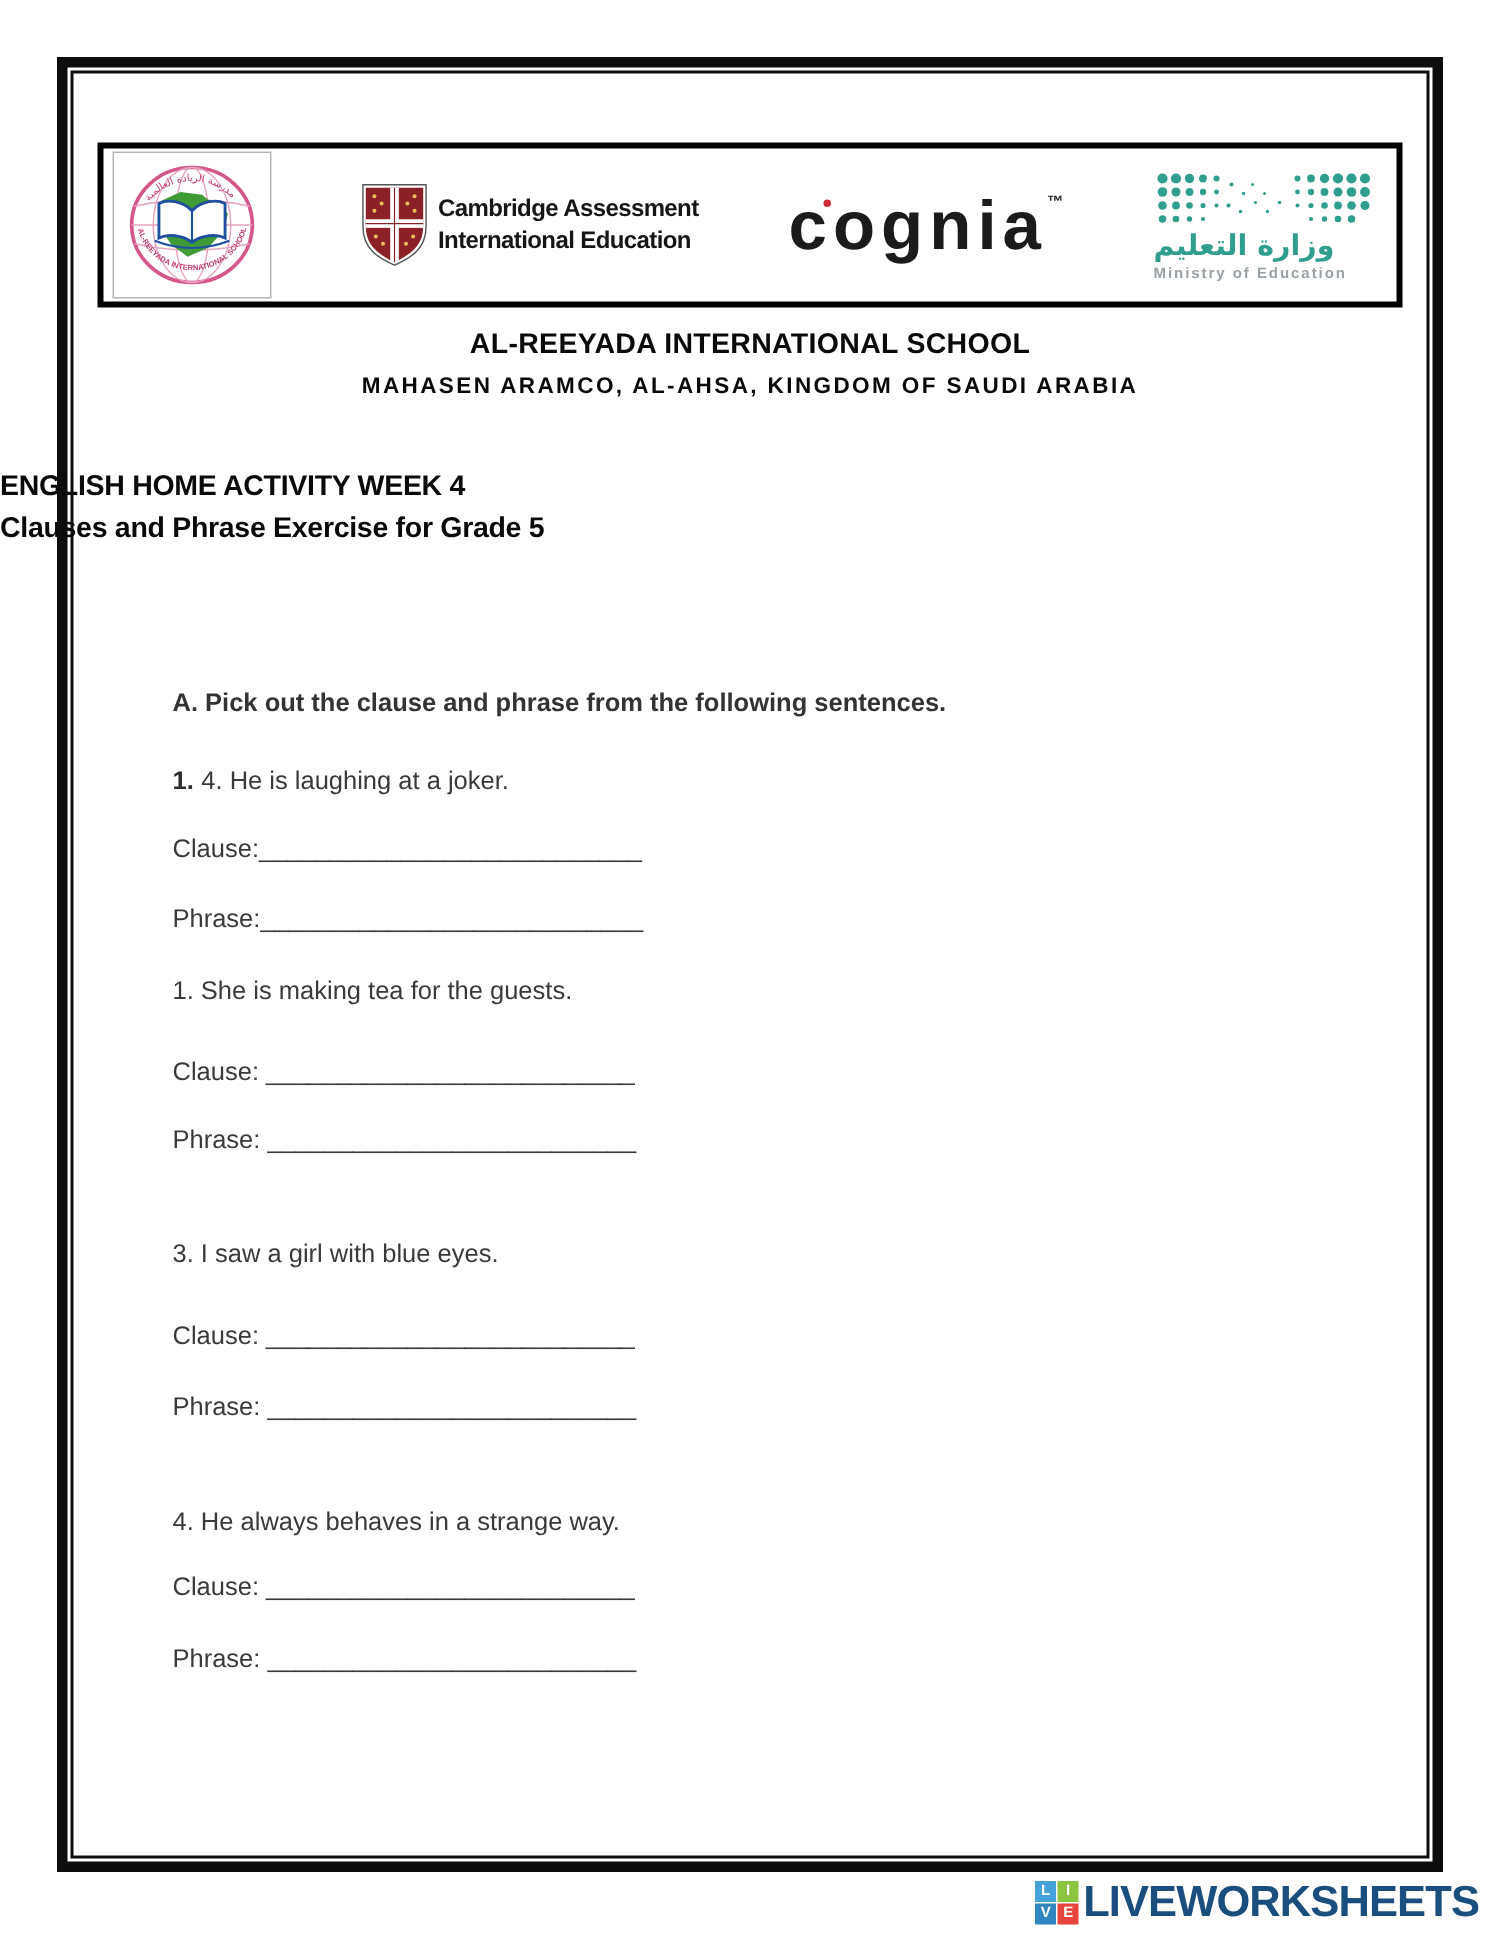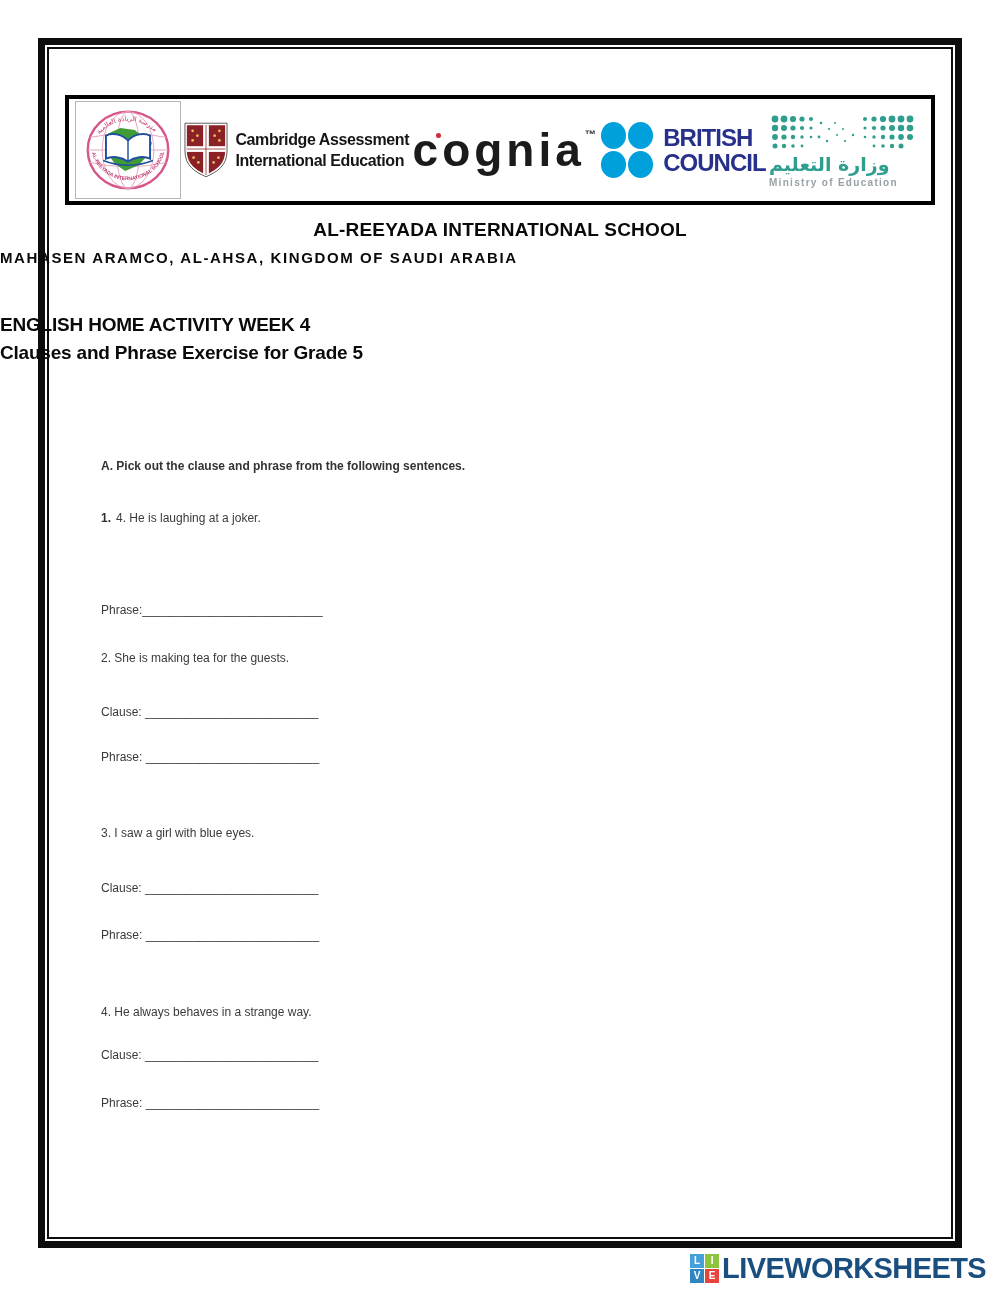--- a/index.html
+++ b/index.html
@@ -24,26 +24,26 @@
   .cognia-dot{position:absolute;left:23px;top:10px;width:5px;height:5px;border-radius:50%;
               background:#cf2a36;}
   .bc{display:flex;align-items:center;gap:8px;flex:0 0 auto;}
   .bc-text{font-weight:700;font-size:24px;line-height:25px;letter-spacing:-1px;color:#27318b;}
   .moe{display:flex;flex-direction:column;flex:0 0 auto;padding-right:2px;}
   .moe-ar{font-family:"DejaVu Sans",sans-serif;font-size:19px;font-weight:700;color:#2f9e8e;line-height:22px;}
   .moe-en{font-size:10px;color:#97a1a6;letter-spacing:1.3px;margin-top:2px;font-weight:700;}
   
   .school-name{position:absolute;top:219px;left:0;width:100%;text-align:center;
                font-size:19px;font-weight:700;color:#0a0a0a;letter-spacing:0.2px;}
-  .school-loc{position:absolute;top:249px;left:0;width:100%;text-align:left;
+  .school-loc{position:absolute;top:249px;left:0;width:100%;text-align:center;
               font-size:15px;font-weight:800;color:#0a0a0a;letter-spacing:1.6px;}
   .activity{position:absolute;top:311px;left:0;width:100%;text-align:left;
             font-size:19px;font-weight:700;color:#0a0a0a;line-height:28px;letter-spacing:-0.2px;}
   
-  .ws{position:absolute;left:101px;font-size:12px;color:#3a3a3a;white-space:pre;}
+  .ws{position:absolute;left:115px;font-size:17px;color:#3a3a3a;white-space:pre;}
   .ws-heading{font-weight:700;color:#333;}
   .qnum{font-weight:700;margin-right:5px;color:#2e2e2e;}
   .blank{white-space:pre;}
   
   .footer{position:absolute;top:1252px;right:14px;display:flex;align-items:center;gap:3px;z-index:5;}
   .lw-icon{display:grid;grid-template-columns:14px 14px;grid-template-rows:14px 14px;gap:1px;}
   .lw-sq{display:flex;align-items:center;justify-content:center;color:#fff;
          font-size:10px;font-weight:800;line-height:1;}
   .sq-l{background:#45a1d9;}
   .sq-i{background:#8cc43f;}
@@ -108,32 +108,20 @@
         <div>Cambridge Assessment</div>
         <div>International Education</div>
       </div>
     </div>
 
     <div class="cognia">
       <span class="cognia-word">cognia</span><span class="cognia-tm">™</span>
       <span class="cognia-dot"></span>
     </div>
 
-    <div class="bc">
-      <svg viewBox="0 0 58 62" width="56" height="60">
-        <ellipse cx="15" cy="16" rx="13" ry="14" fill="#00a0dc"></ellipse>
-        <ellipse cx="43" cy="16" rx="13" ry="14" fill="#00a0dc"></ellipse>
-        <ellipse cx="15" cy="46" rx="13" ry="14" fill="#00a0dc"></ellipse>
-        <ellipse cx="43" cy="46" rx="13" ry="14" fill="#00a0dc"></ellipse>
-      </svg>
-      <div class="bc-text">
-        <div>BRITISH</div>
-        <div>COUNCIL</div>
-      </div>
-    </div>
 
     <div class="moe">
       <svg viewBox="0 0 150 40" width="150" height="40">
         <g fill="#2f9e8e">
           <circle cx="6" cy="6" r="3.4"></circle>
             <circle cx="15" cy="6" r="3.4"></circle>
             <circle cx="24" cy="6" r="3.1"></circle>
             <circle cx="33" cy="6" r="2.6"></circle>
             <circle cx="42" cy="6" r="2"></circle>
           <circle cx="6" cy="15" r="3.2"></circle>
@@ -191,23 +179,24 @@
   <div class="school-name">AL-REEYADA INTERNATIONAL SCHOOL</div>
   <div class="school-loc">MAHASEN ARAMCO, AL-AHSA, KINGDOM OF SAUDI ARABIA</div>
   <div class="activity">
     <div>ENGLISH HOME ACTIVITY WEEK 4</div>
     <div>Clauses and Phrase Exercise for Grade 5</div>
   </div>
 
   <div class="ws ws-heading" style="top:459px;">A. Pick out the clause and phrase from the following sentences.</div>
 
   <div class="ws" style="top:511px;"><span class="qnum">1.</span><span>4. He is laughing at a joker.</span></div>
+  <div class="ws" style="top:556px;"><span>Clause:</span><span class="blank">___________________________</span></div>
   <div class="ws" style="top:603px;"><span>Phrase:</span><span class="blank">___________________________</span></div>
 
-  <div class="ws" style="top:651px;"><span>2. She is making tea for the guests.</span></div>
+  <div class="ws" style="top:651px;"><span>1. She is making tea for the guests.</span></div>
   <div class="ws" style="top:705px;"><span>Clause:</span><span class="blank"> __________________________</span></div>
   <div class="ws" style="top:750px;"><span>Phrase:</span><span class="blank"> __________________________</span></div>
 
   <div class="ws" style="top:826px;"><span>3. I saw a girl with blue eyes.</span></div>
   <div class="ws" style="top:881px;"><span>Clause:</span><span class="blank"> __________________________</span></div>
   <div class="ws" style="top:928px;"><span>Phrase:</span><span class="blank"> __________________________</span></div>
 
   <div class="ws" style="top:1005px;"><span>4. He always behaves in a strange way.</span></div>
   <div class="ws" style="top:1048px;"><span>Clause:</span><span class="blank"> __________________________</span></div>
   <div class="ws" style="top:1096px;"><span>Phrase:</span><span class="blank"> __________________________</span></div>

